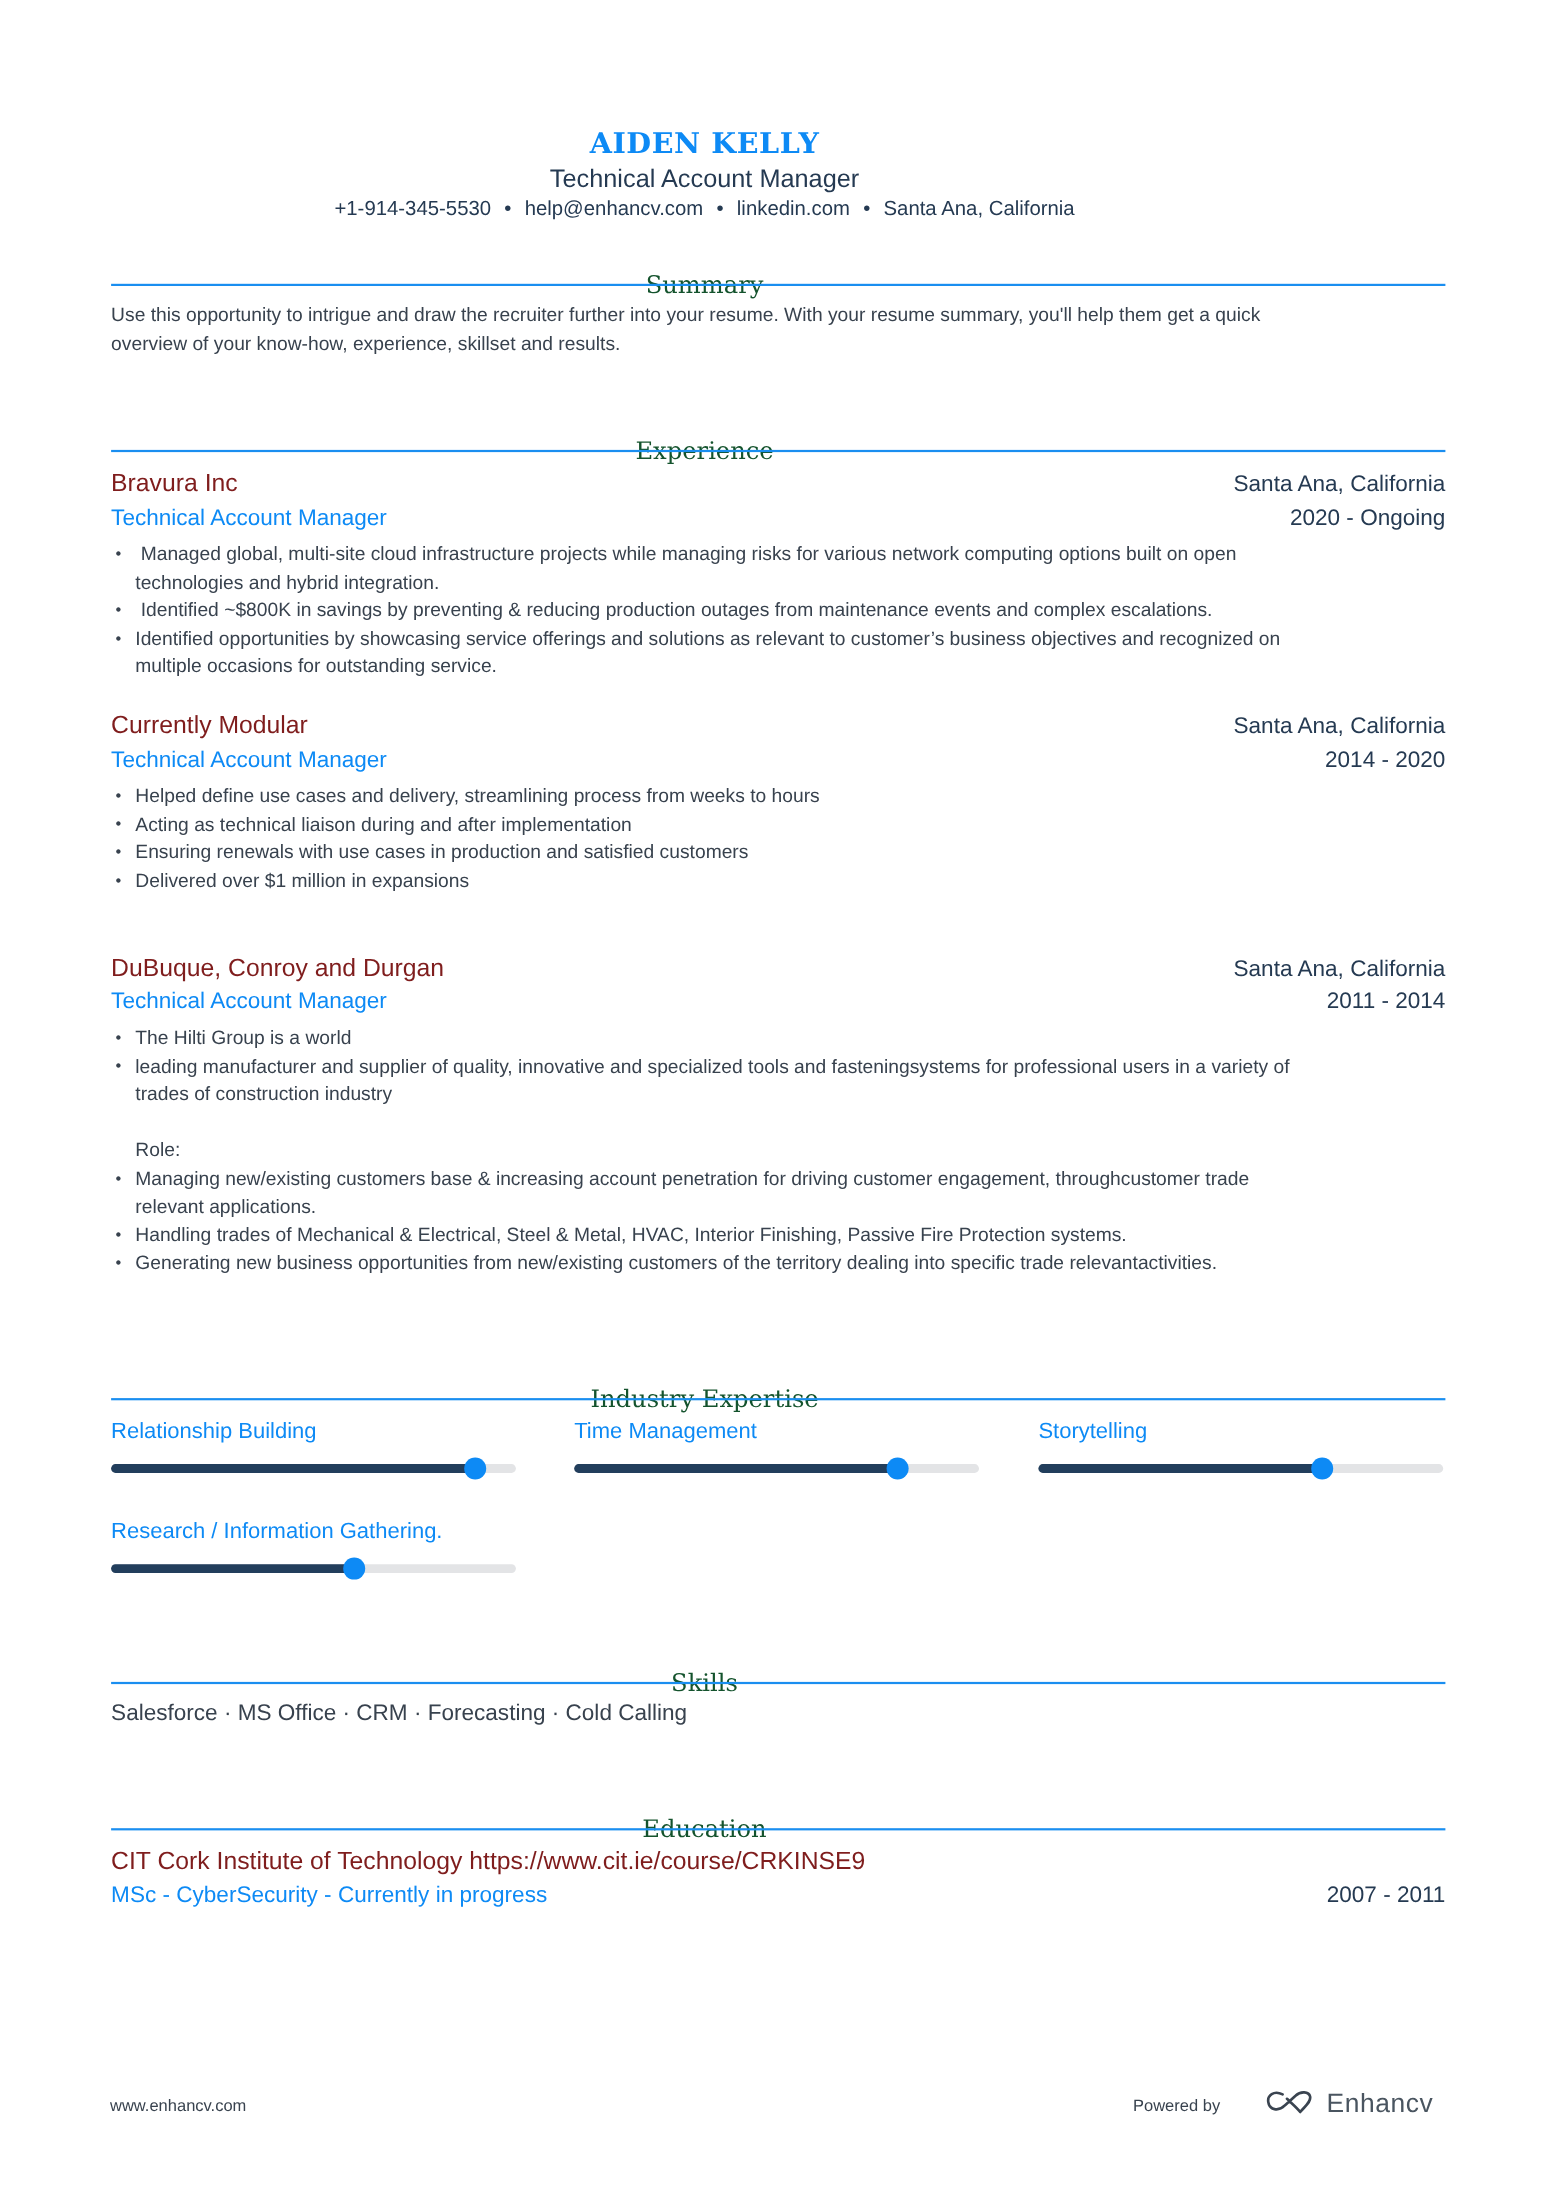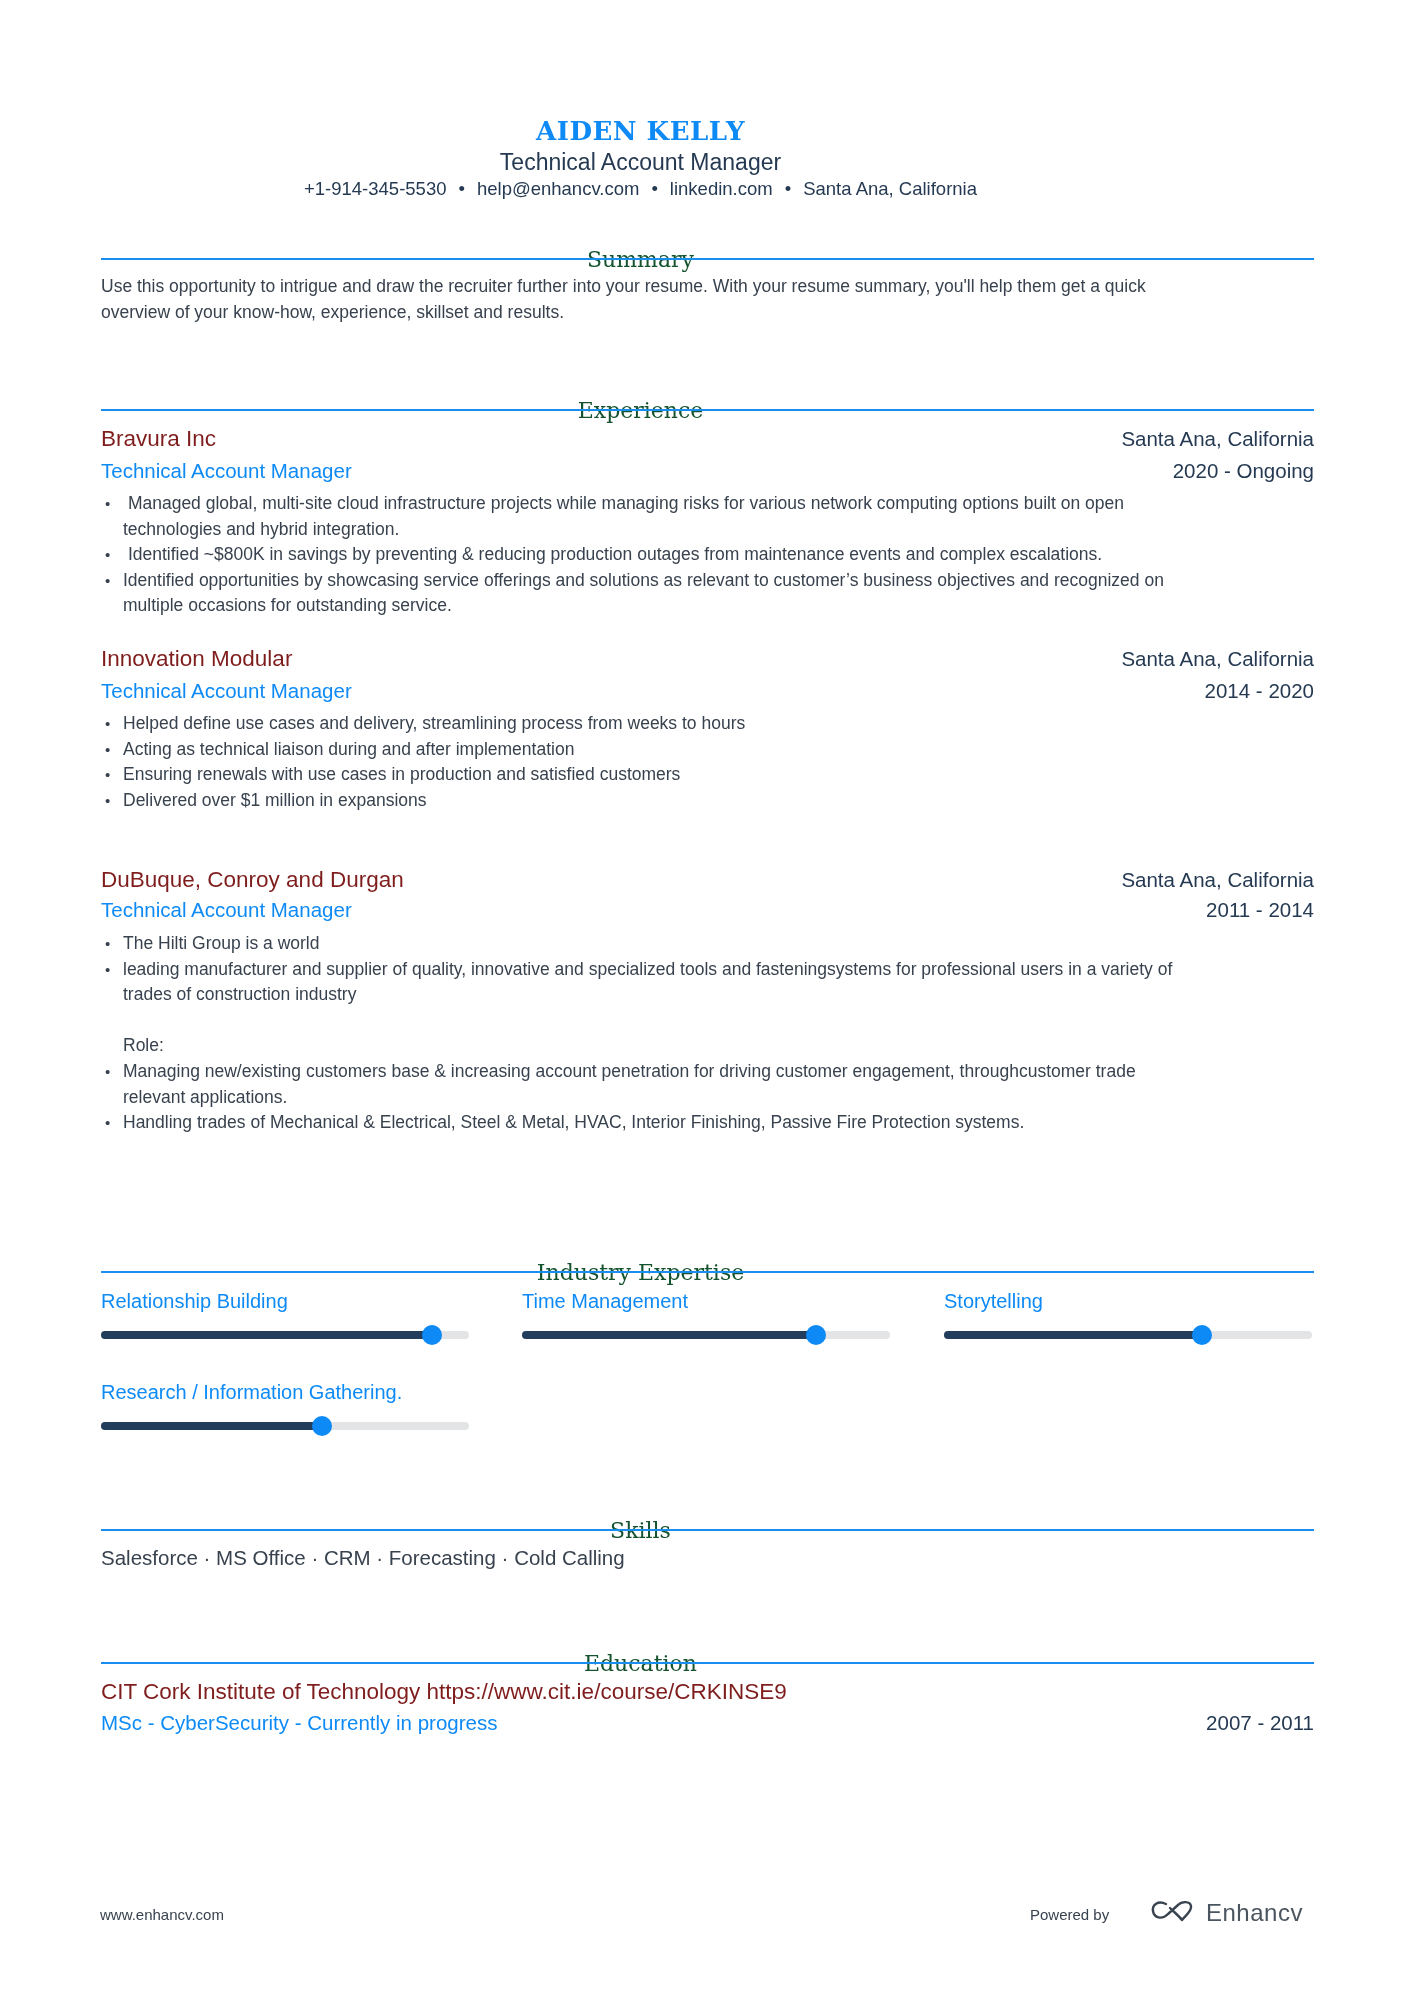--- a/index.html
+++ b/index.html
@@ -62,21 +62,21 @@
 </div>
 <ul class="abs bullets" style="top:491px">
     <li class="bullet"> Managed global, multi-site cloud infrastructure projects while managing risks for various network computing options built on open</li>
     <li class="cont">technologies and hybrid integration.</li>
     <li class="bullet"> Identified ~$800K in savings by preventing &amp; reducing production outages from maintenance events and complex escalations.</li>
     <li class="bullet">Identified opportunities by showcasing service offerings and solutions as relevant to customer’s business objectives and recognized on</li>
     <li class="cont">multiple occasions for outstanding service.</li>
   </ul>
 
 <div class="abs row" style="top:645px">
-  <span class="company">Innovation Modular</span>
+  <span class="company">Currently Modular</span>
   <span class="loc">Santa Ana, California</span>
 </div>
 <div class="abs row" style="top:677px">
   <span class="role">Technical Account Manager</span>
   <span class="dates">2014 - 2020</span>
 </div>
 <ul class="abs bullets" style="top:711px">
     <li class="bullet">Helped define use cases and delivery, streamlining process from weeks to hours</li>
     <li class="bullet">Acting as technical liaison during and after implementation</li>
     <li class="bullet">Ensuring renewals with use cases in production and satisfied customers</li>
@@ -93,20 +93,21 @@
 </div>
 <ul class="abs bullets" style="top:931px">
     <li class="bullet">The Hilti Group is a world</li>
     <li class="bullet">leading manufacturer and supplier of quality, innovative and specialized tools and fasteningsystems for professional users in a variety of</li>
     <li class="cont">trades of construction industry</li>
     <li class="blank"></li>
     <li class="cont">Role:</li>
     <li class="bullet">Managing new/existing customers base &amp; increasing account penetration for driving customer engagement, throughcustomer trade</li>
     <li class="cont">relevant applications.</li>
     <li class="bullet">Handling trades of Mechanical &amp; Electrical, Steel &amp; Metal, HVAC, Interior Finishing, Passive Fire Protection systems.</li>
+    <li class="bullet">Generating new business opportunities from new/existing customers of the territory dealing into specific trade relevantactivities.</li>
   </ul>
 
 <div class="abs center sec-title" style="top:1236px">Industry Expertise</div>
 <div class="abs rule" style="top:1271px"></div>
 
 <div class="abs" style="left:101px; top:1288px">
   <div class="skill-label">Relationship Building</div>
   <div class="track" style="position:relative; margin-top:17px">
     <div class="fill" style="width: 90%;"></div>
     <div class="knob" style="left: 90%;"></div>

